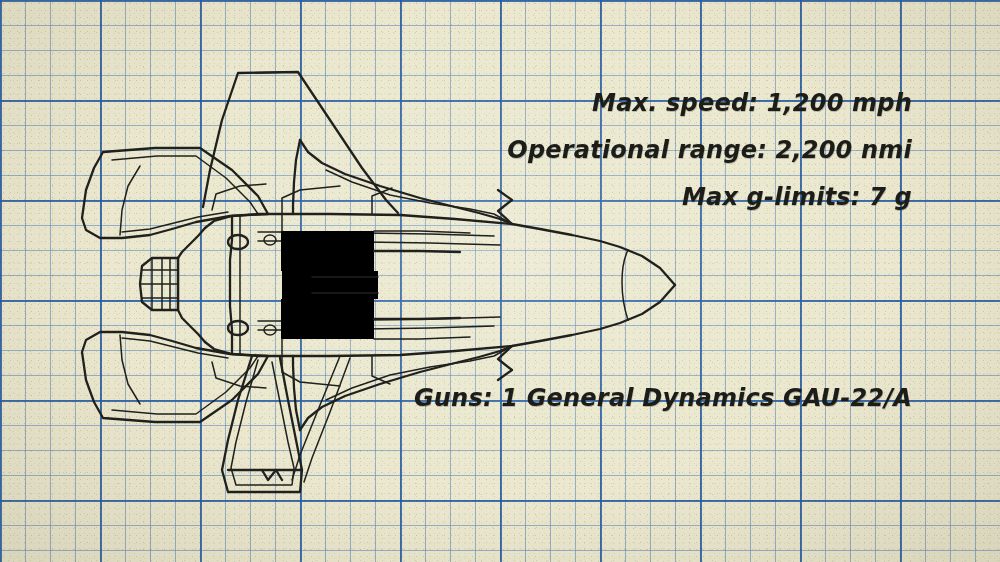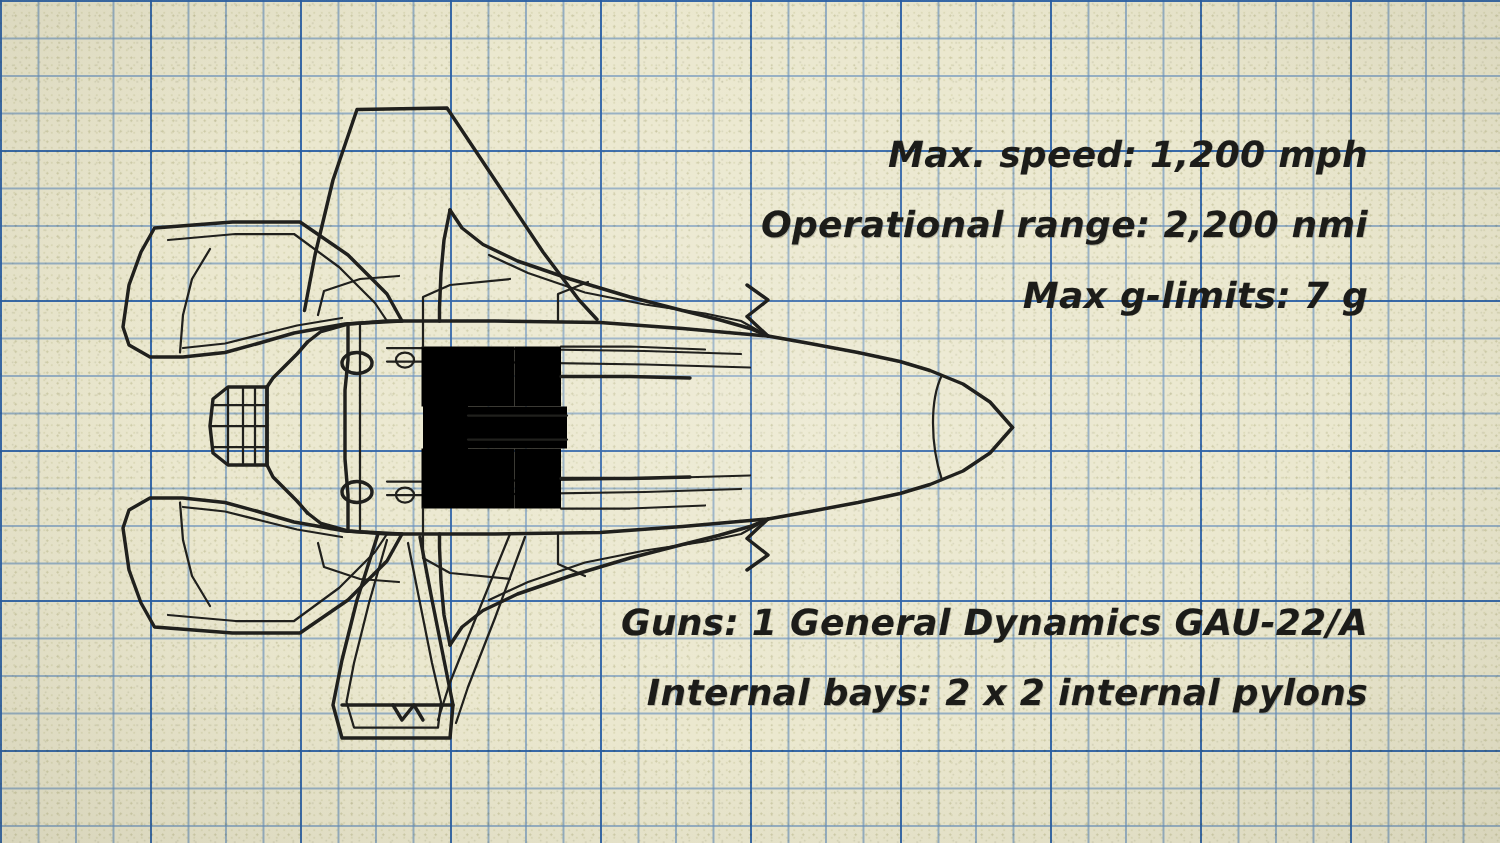--- a/index.html
+++ b/index.html
@@ -72,21 +72,21 @@
   .lw1{stroke-width:1.5;}
   .lw2{stroke-width:2.3;}
 
   
   .spec-block{
     position:absolute;
     text-align:right;
     color:#1d1d1a;
   }
   #spec-top{right:88px;top:80px;}
-  #spec-bottom{right:88px;top:392px;}
+  #spec-bottom{right:88px;top:375px;}
   .spec-line{
     font-family:"DejaVu Sans", sans-serif;
     font-style:italic;
     font-weight:700;
     font-size:24px;
     line-height:47px;
     letter-spacing:.2px;
     white-space:nowrap;
     color:#1c1c19;
     text-shadow:0.5px 0.5px 0 rgba(40,40,30,.25);
@@ -250,16 +250,15 @@
   </svg>
 
   <div class="spec-block" id="spec-top">
     <div class="spec-line">Max. speed: 1,200 mph</div>
     <div class="spec-line">Operational range: 2,200 nmi</div>
     <div class="spec-line">Max g-limits: 7 g</div>
   </div>
 
   <div class="spec-block" id="spec-bottom">
     <div class="spec-line">Guns: 1 General Dynamics GAU-22/A</div>
-    <div class="spec-line">Internal bays: 2 x 2 internal pylons</div>
   </div>
 
 </div>
 
 </body></html>

